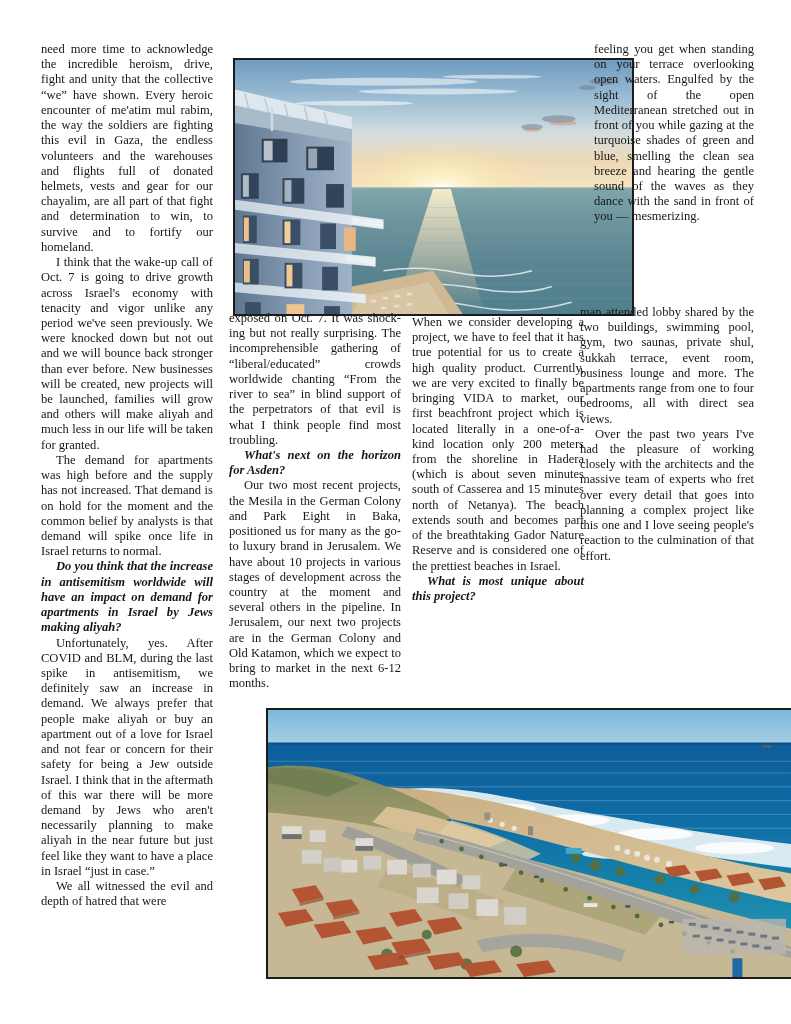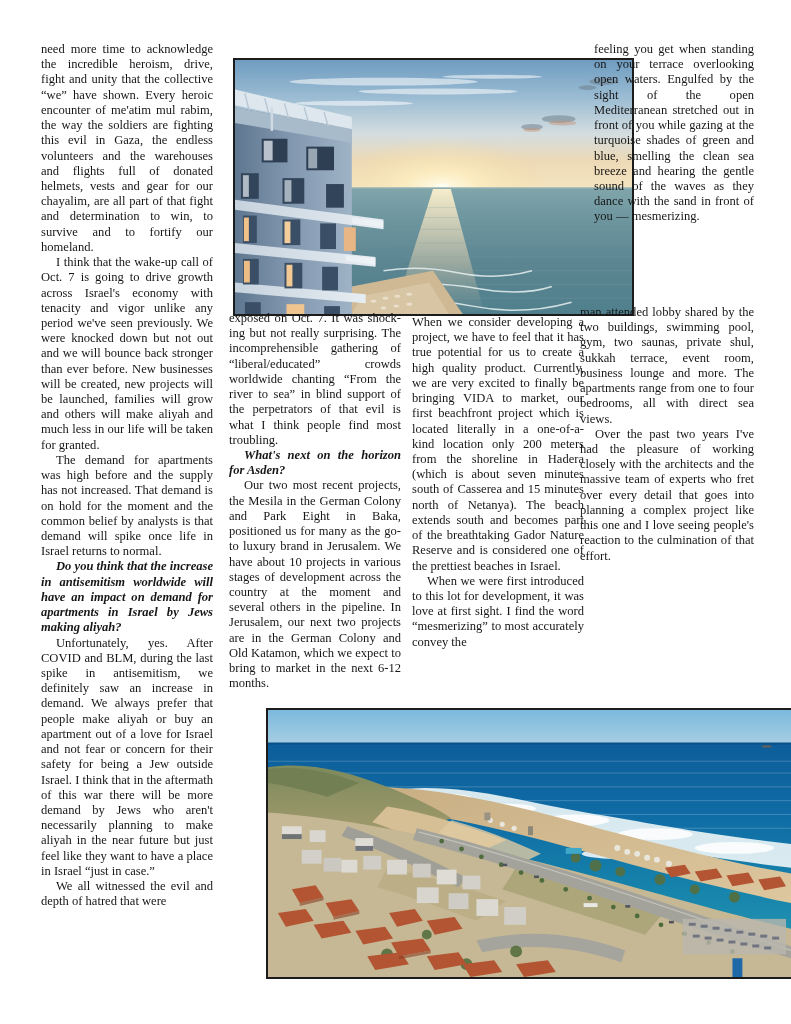--- a/index.html
+++ b/index.html
@@ -236,21 +236,21 @@
   </div>
 
   <div class="col" id="col2">
     <p class="noindent">exposed on Oct. 7. It was shock­ing but not really surprising. The incomprehensible gather­ing of “liberal/educated” crowds worldwide chanting “From the river to sea” in blind support of the perpetrators of that evil is what I think people find most troubling.</p>
     <p class="q">What's next on the horizon for Asden?</p>
     <p>Our two most recent pro­jects, the Mesila in the German Colony and Park Eight in Baka, positioned us for many as the go-to luxury brand in Jerusa­lem. We have about 10 projects in various stages of develop­ment across the country at the moment and several others in the pipeline. In Jerusalem, our next two projects are in the Ger­man Colony and Old Katamon, which we expect to bring to market in the next 6-12 months.</p>
   </div>
 
   <div class="col" id="col3">
     <p class="noindent">When we consider developing a project, we have to feel that it has true potential for us to cre­ate a high quality product. Cur­rently, we are very excited to finally be bringing VIDA to mar­ket, our first beachfront pro­ject which is located literally in a one-of-a-kind location only 200 meters from the shoreline in Hadera (which is about seven minutes south of Casserea and 15 minutes north of Netanya). The beach extends south and becomes part of the breathtak­ing Gador Nature Reserve and is considered one of the prettiest beaches in Israel.</p>
-    <p>When we were first intro­duced to this lot for develop­ment, it was love at first sight. I find the word “mesmerizing” to most accurately convey the</p>
+    <p class="q">What is most unique about this project?</p>
   </div>
 
   <div class="col" id="col4">
     <p class="noindent">feeling you get when standing on your terrace overlooking open waters. Engulfed by the sight of the open Mediterranean stretched out in front of you while gazing at the turquoise shades of green and blue, smelling the clean sea breeze and hear­ing the gentle sound of the waves as they dance with the sand in front of you — mesmerizing.</p>
   </div>
 
   <div class="col" id="col4b">
     <p class="noindent">man attended lobby shared by the two buildings, swimming pool, gym, two saunas, pri­vate shul, sukkah terrace, event room, business lounge and more. The apartments range from one to four bedrooms, all with direct sea views.</p>
     <p>Over the past two years I've had the pleasure of working closely with the architects and the massive team of experts who fret over every detail that goes into planning a complex project like this one and I love seeing people's reaction to the culmination of that effort.</p>
   </div>

